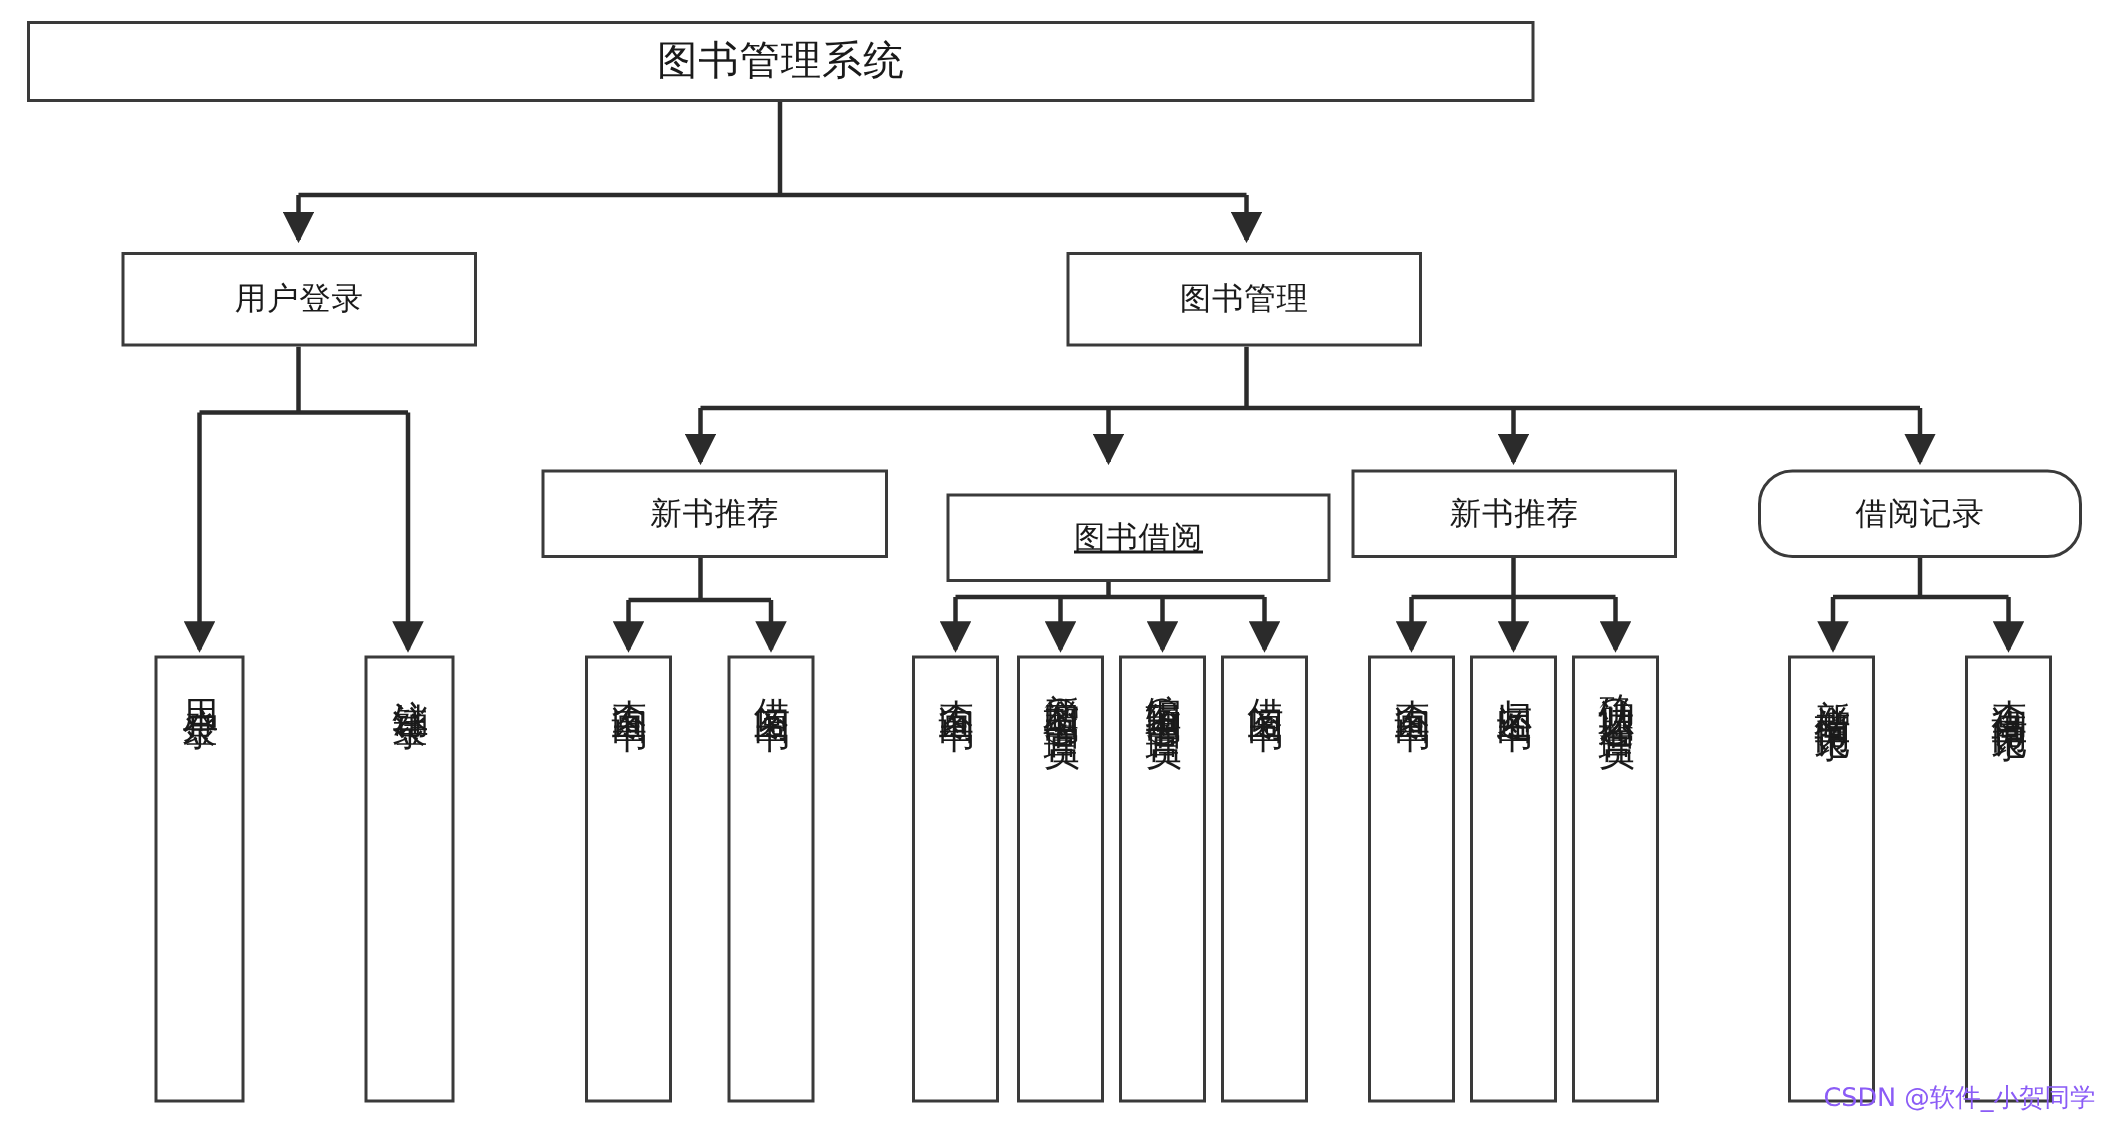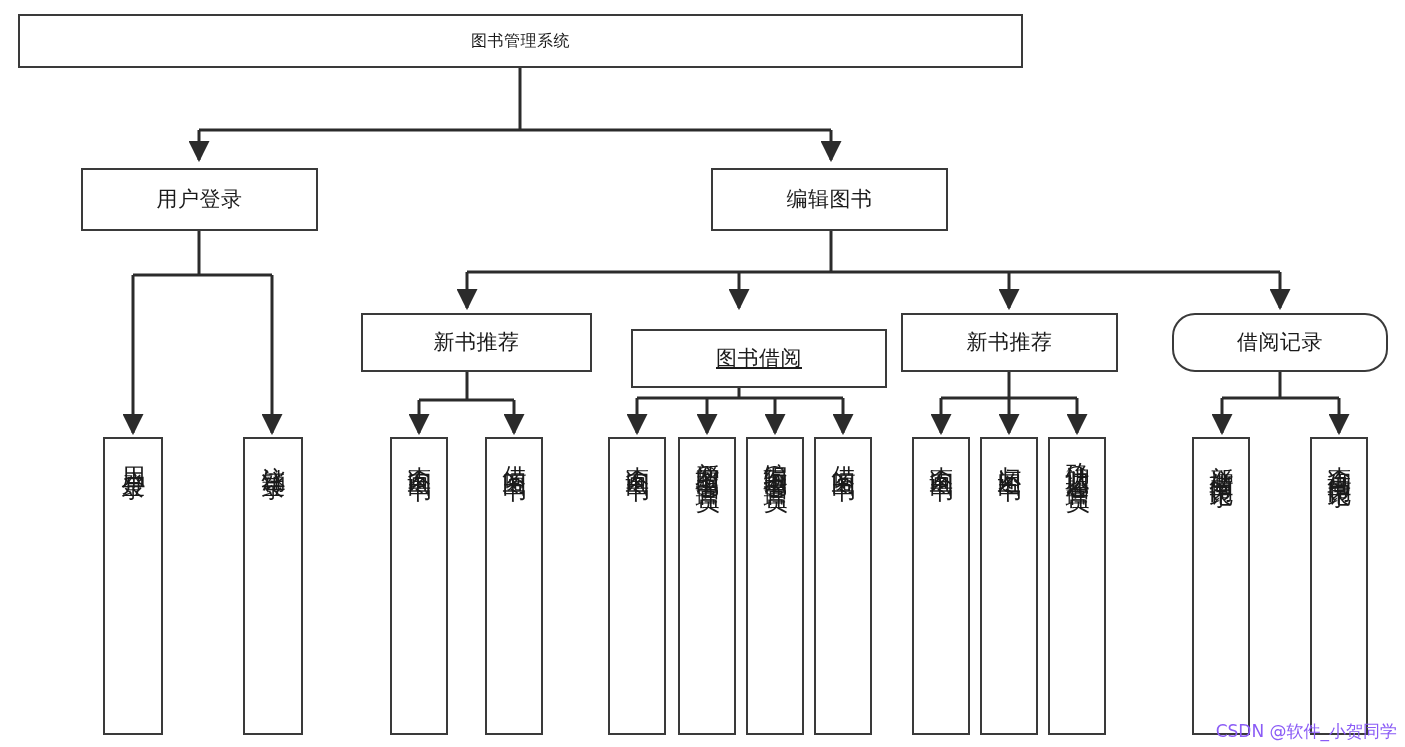--- a/index.html
+++ b/index.html
@@ -34,21 +34,21 @@
     display:block;
     text-align:center;
     line-height:1.18;
     letter-spacing:0.5px;
   }
   
   .node.h .label{
     writing-mode:horizontal-tb;
     font-size:21px;
   }
-  .node.root .label{font-size:16px;}
+  .node.root .label{font-size:27px;}
   
   .node.v{
     align-items:flex-start;
     padding-top:8px;
   }
   .node.v .label{
     writing-mode:vertical-rl;
     text-orientation:upright;
     font-size:24px;
     line-height:1.05;
@@ -124,21 +124,21 @@
   </svg>
 
   <div class="node h root" style="left:18px;top:14px;width:1005px;height:54px;">
     <span class="label">图书管理系统</span>
   </div>
 
   <div class="node h" style="left:81px;top:168px;width:237px;height:63px;">
     <span class="label">用户登录</span>
   </div>
   <div class="node h" style="left:711px;top:168px;width:237px;height:63px;">
-    <span class="label">编辑图书</span>
+    <span class="label">图书管理</span>
   </div>
 
   <div class="node h" style="left:361px;top:313px;width:231px;height:59px;">
     <span class="label">新书推荐</span>
   </div>
   <div class="node h" style="left:631px;top:329px;width:256px;height:59px;text-decoration:underline;">
     <span class="label">图书借阅</span>
   </div>
   <div class="node h" style="left:901px;top:313px;width:217px;height:59px;">
     <span class="label">新书推荐</span>

